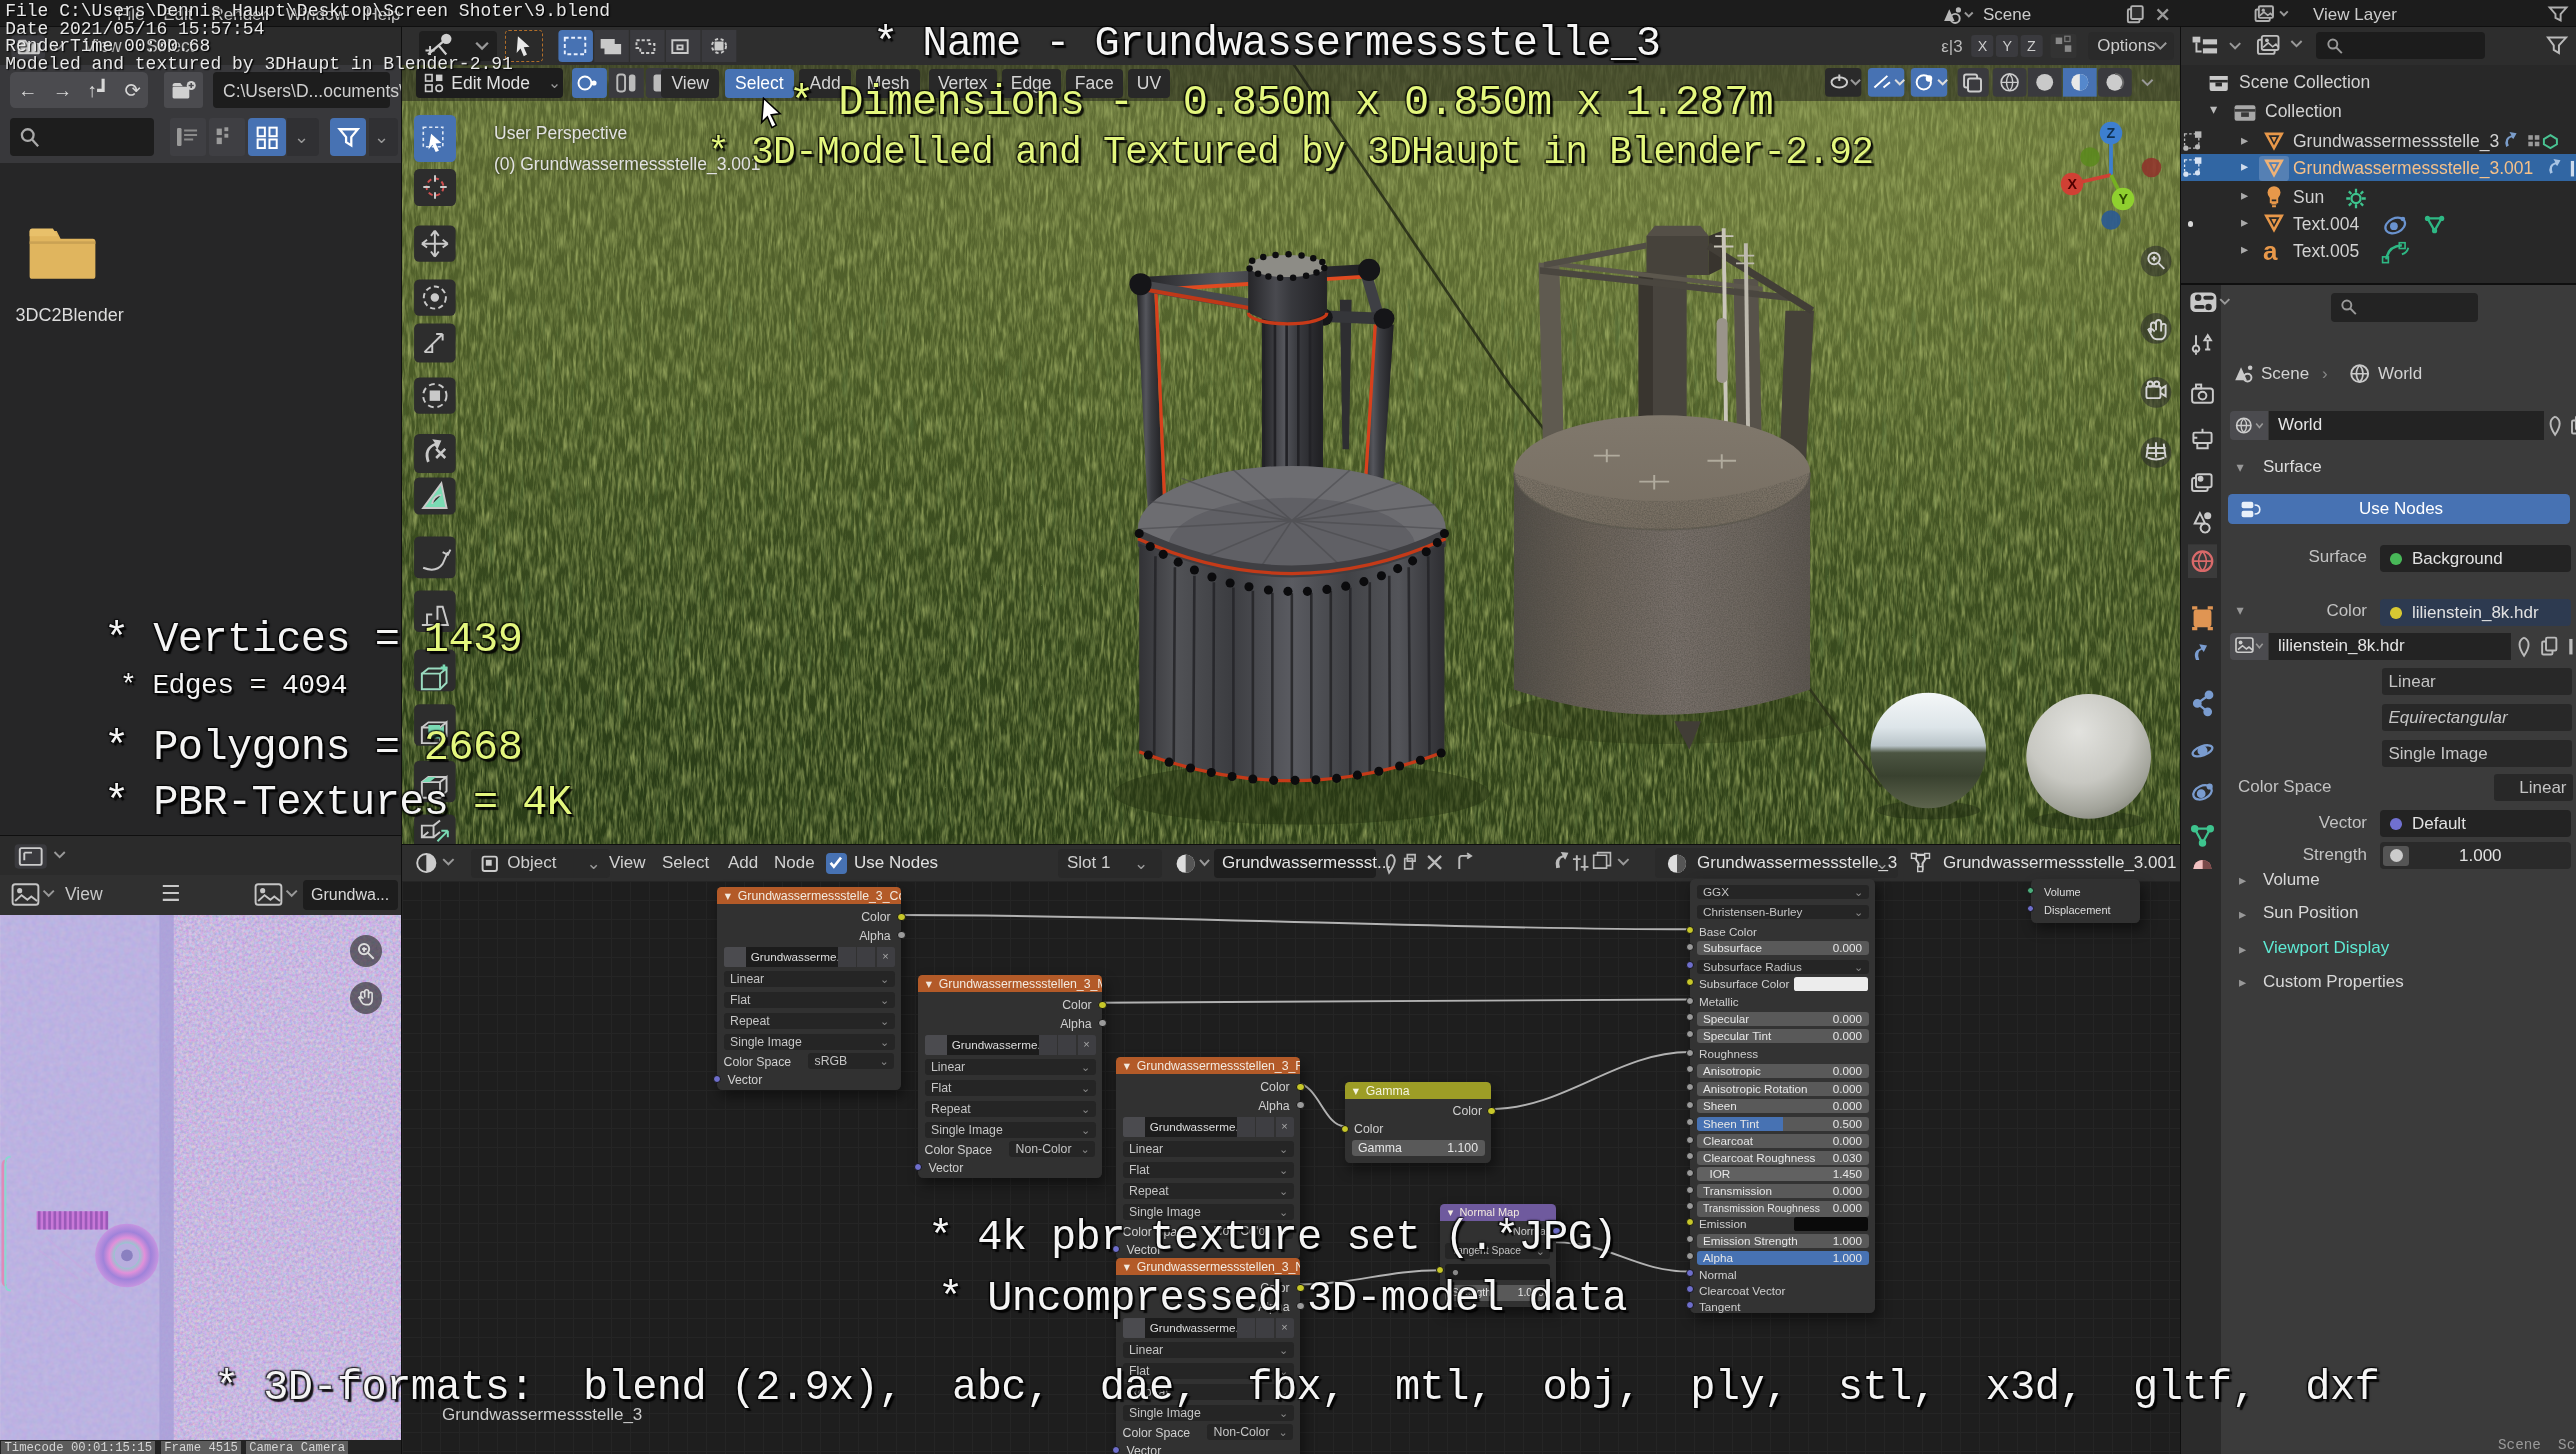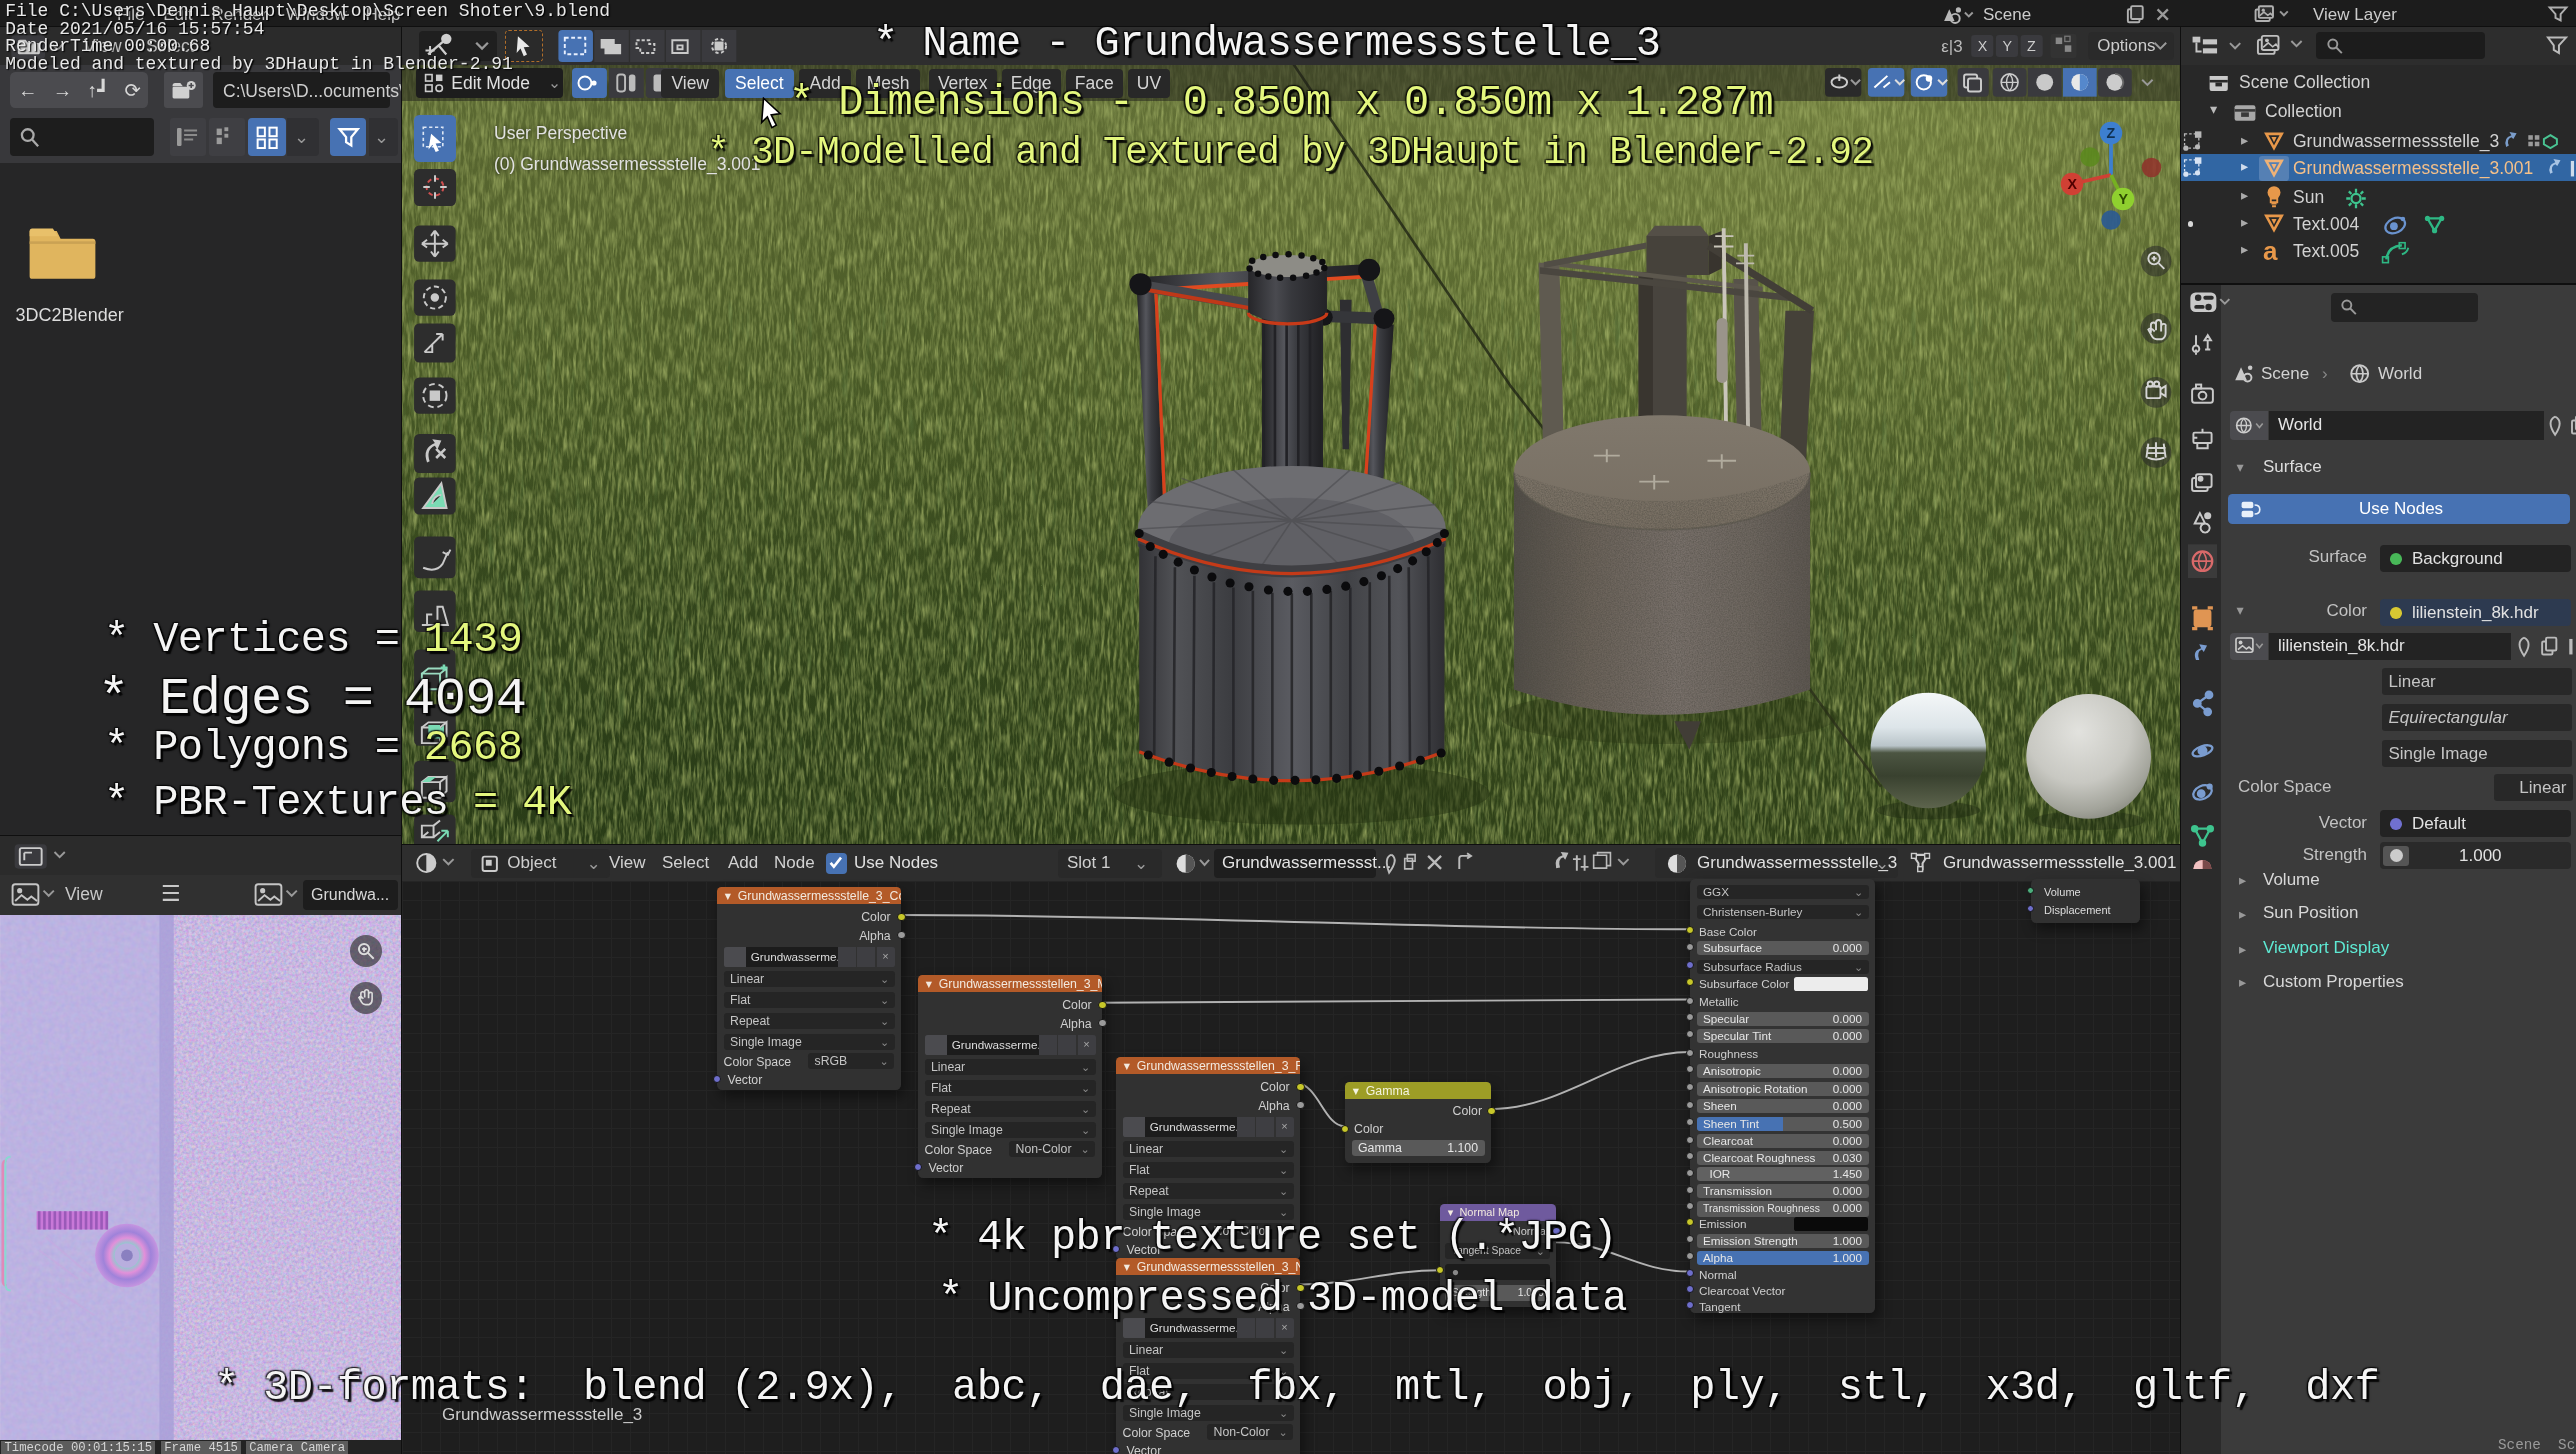--- a/index.html
+++ b/index.html
@@ -1191,21 +1191,21 @@
     <div class="ovl" style="left:5.2px;top:1.3px;font-size:18px;color:#e8e8e8;font-weight:normal;text-shadow:1.3px 1.3px 1.3px #000;">File C:\Users\Dennis Haupt\Desktop\Screen Shoter\9.blend</div>
     <div class="ovl" style="left:5.2px;top:19px;font-size:18px;color:#e8e8e8;font-weight:normal;text-shadow:1.3px 1.3px 1.3px #000;">Date 2021/05/16 15:57:54</div>
     <div class="ovl" style="left:5.2px;top:36px;font-size:18px;color:#e8e8e8;font-weight:normal;text-shadow:1.3px 1.3px 1.3px #000;">RenderTime 00:00.68</div>
     <div class="ovl" style="left:5.2px;top:54px;font-size:18px;color:#e8e8e8;font-weight:normal;text-shadow:1.3px 1.3px 1.3px #000;">Modeled and textured by 3DHaupt in Blender-2.91</div>
 
     <div class="ovl ovlw" style="left:873px;top:19.5px;font-size:42px;letter-spacing:-0.6px;">* Name - Grundwassermessstelle_3</div>
     <div class="ovl ovly" style="left:789px;top:79px;font-size:42px;letter-spacing:-0.6px;">* Dimensions -  0.850m x 0.850m x 1.287m</div>
     <div class="ovl ovly" style="left:707px;top:131px;font-size:38px;letter-spacing:-0.8px;">* 3D-Modelled and Textured by 3DHaupt in Blender-2.92</div>
 
     <div class="ovl ovlw" style="left:104px;top:616px;font-size:42px;letter-spacing:-0.6px;">* Vertices = <span style="color:#e4f77e;">1439</span></div>
-    <div class="ovl ovlw" style="left:98px;top:670px;font-size:52px;letter-spacing:-0.6px;">* Edges = 4094</div>
+    <div class="ovl ovlw" style="left:120px;top:670px;font-size:28px;letter-spacing:-0.6px;">* Edges = 4094</div>
     <div class="ovl ovlw" style="left:104px;top:724px;font-size:42px;letter-spacing:-0.6px;">* Polygons = <span style="color:#e4f77e;">2668</span></div>
     <div class="ovl ovlw" style="left:104px;top:779px;font-size:42px;letter-spacing:-0.6px;">* PBR-Textures <span style="color:#e4f77e;">= 4K</span></div>
 
     <div class="ovl ovlw" style="left:928px;top:1214px;font-size:42px;letter-spacing:-0.6px;">* 4k pbr texture set (.*JPG)</div>
     <div class="ovl ovlw" style="left:938px;top:1275px;font-size:42px;letter-spacing:-0.6px;">* Uncompressed 3D-model data</div>
     <div class="ovl ovlw" style="left:214px;top:1364px;font-size:42px;letter-spacing:-0.6px;">* 3D-formats:  blend (2.9x),  abc,  dae,  fbx,  mtl,  obj,  ply,  stl,  x3d,  gltf,  dxf</div>
   </div>
 
   <div class="ovl" style="left:1.3px;top:1441px;font-size:12.3px;color:#d5d5d5;font-weight:normal;background:#5c5c5c;padding:0 3.2px;">Timecode 00:01:15:15</div>
   <div class="ovl" style="left:161px;top:1441px;font-size:12.3px;color:#d5d5d5;font-weight:normal;background:#5c5c5c;padding:0 3.2px;">Frame 4515</div>

